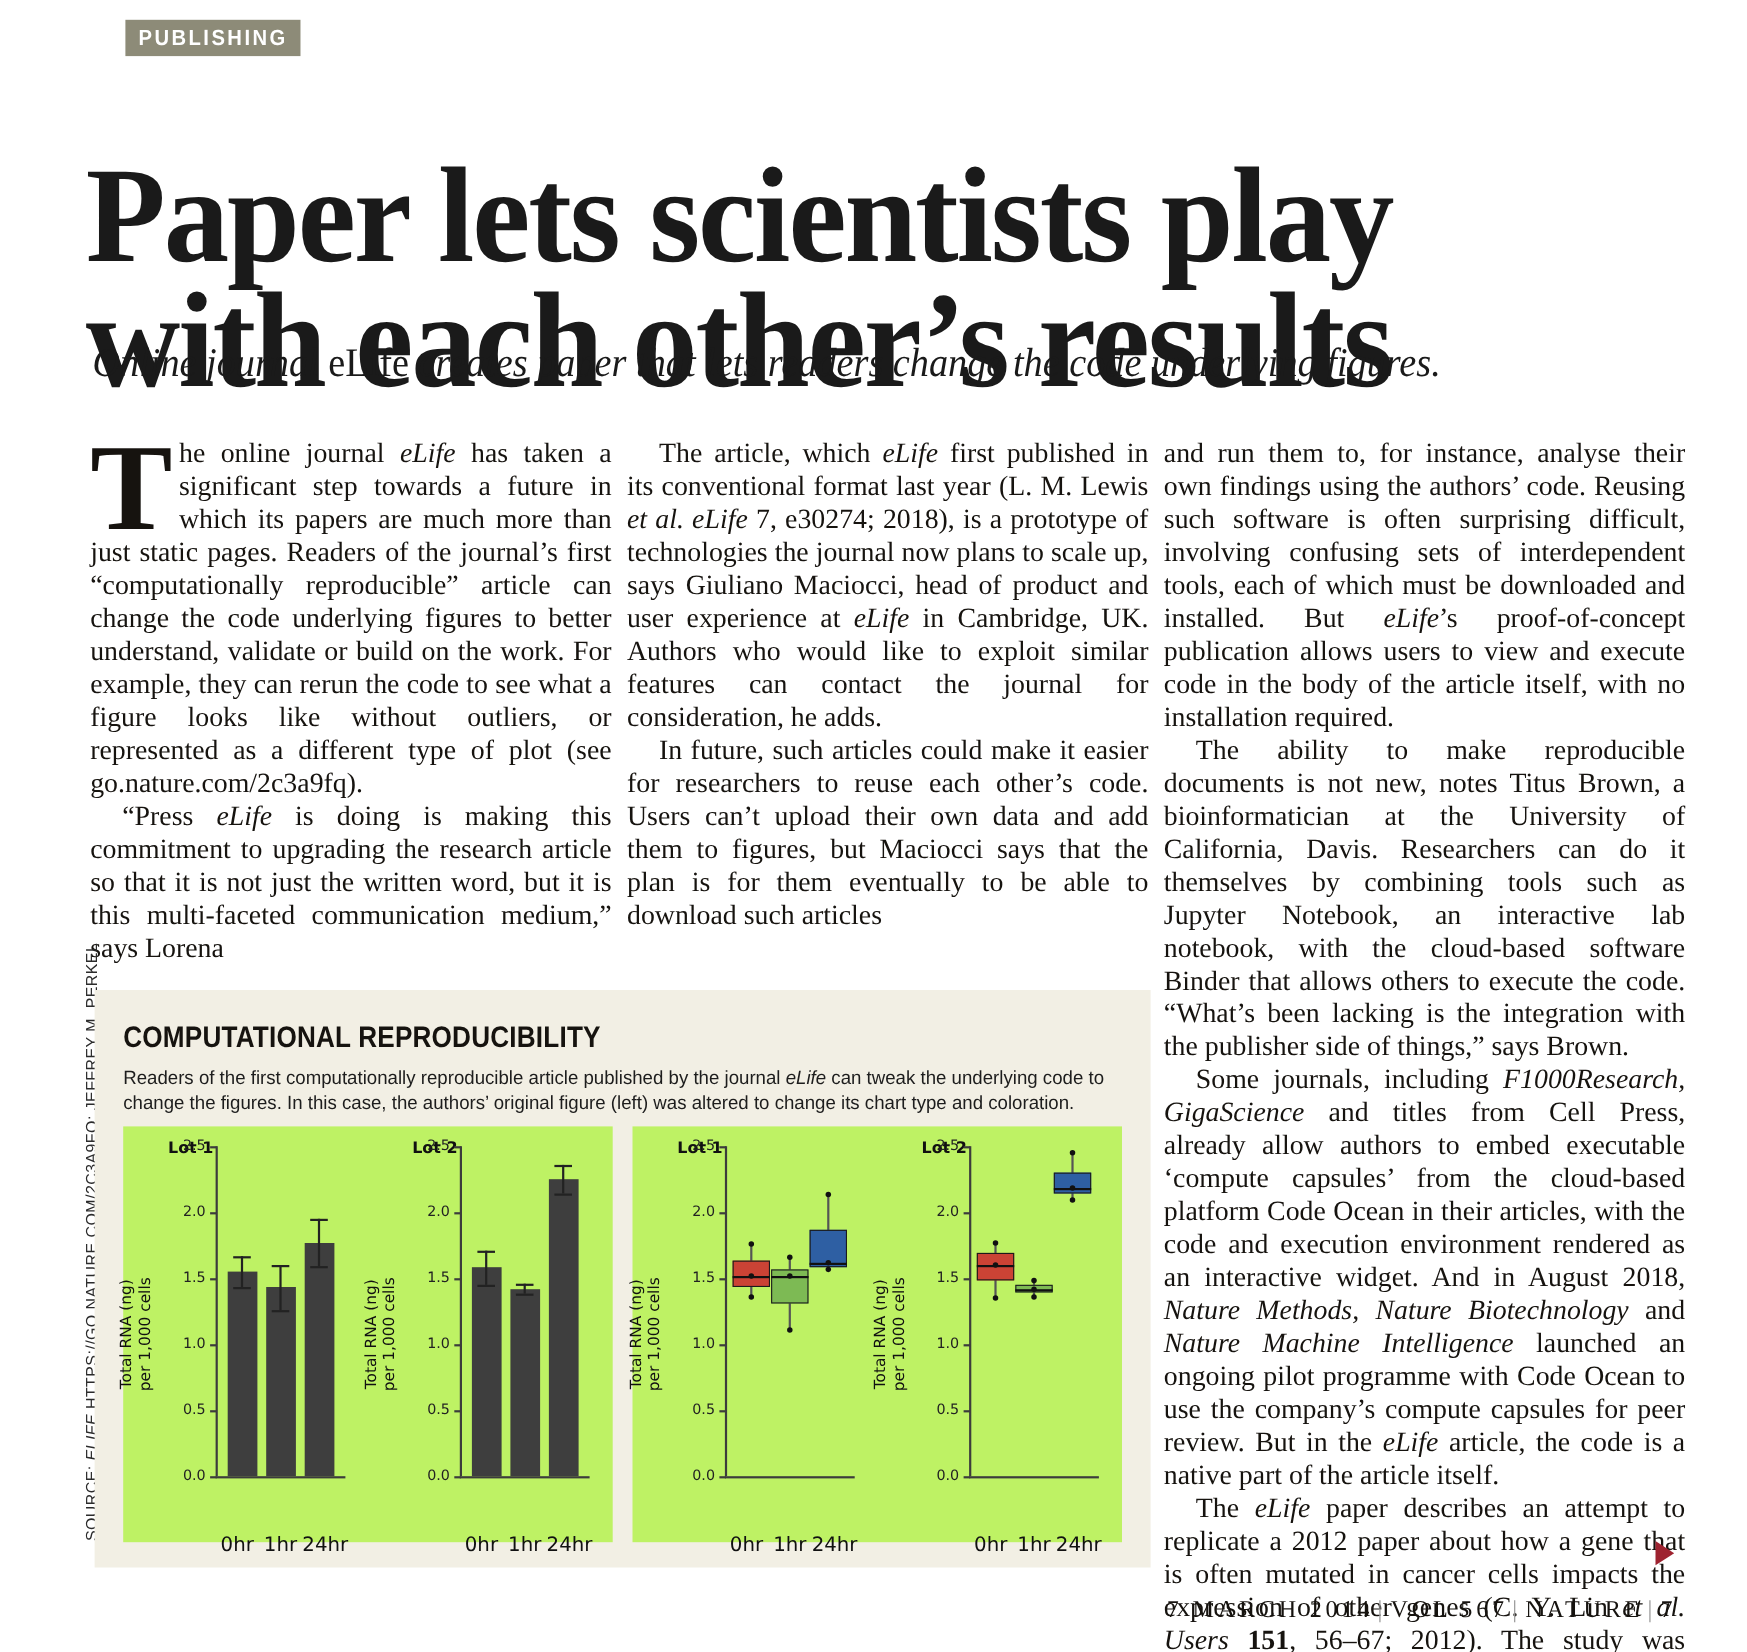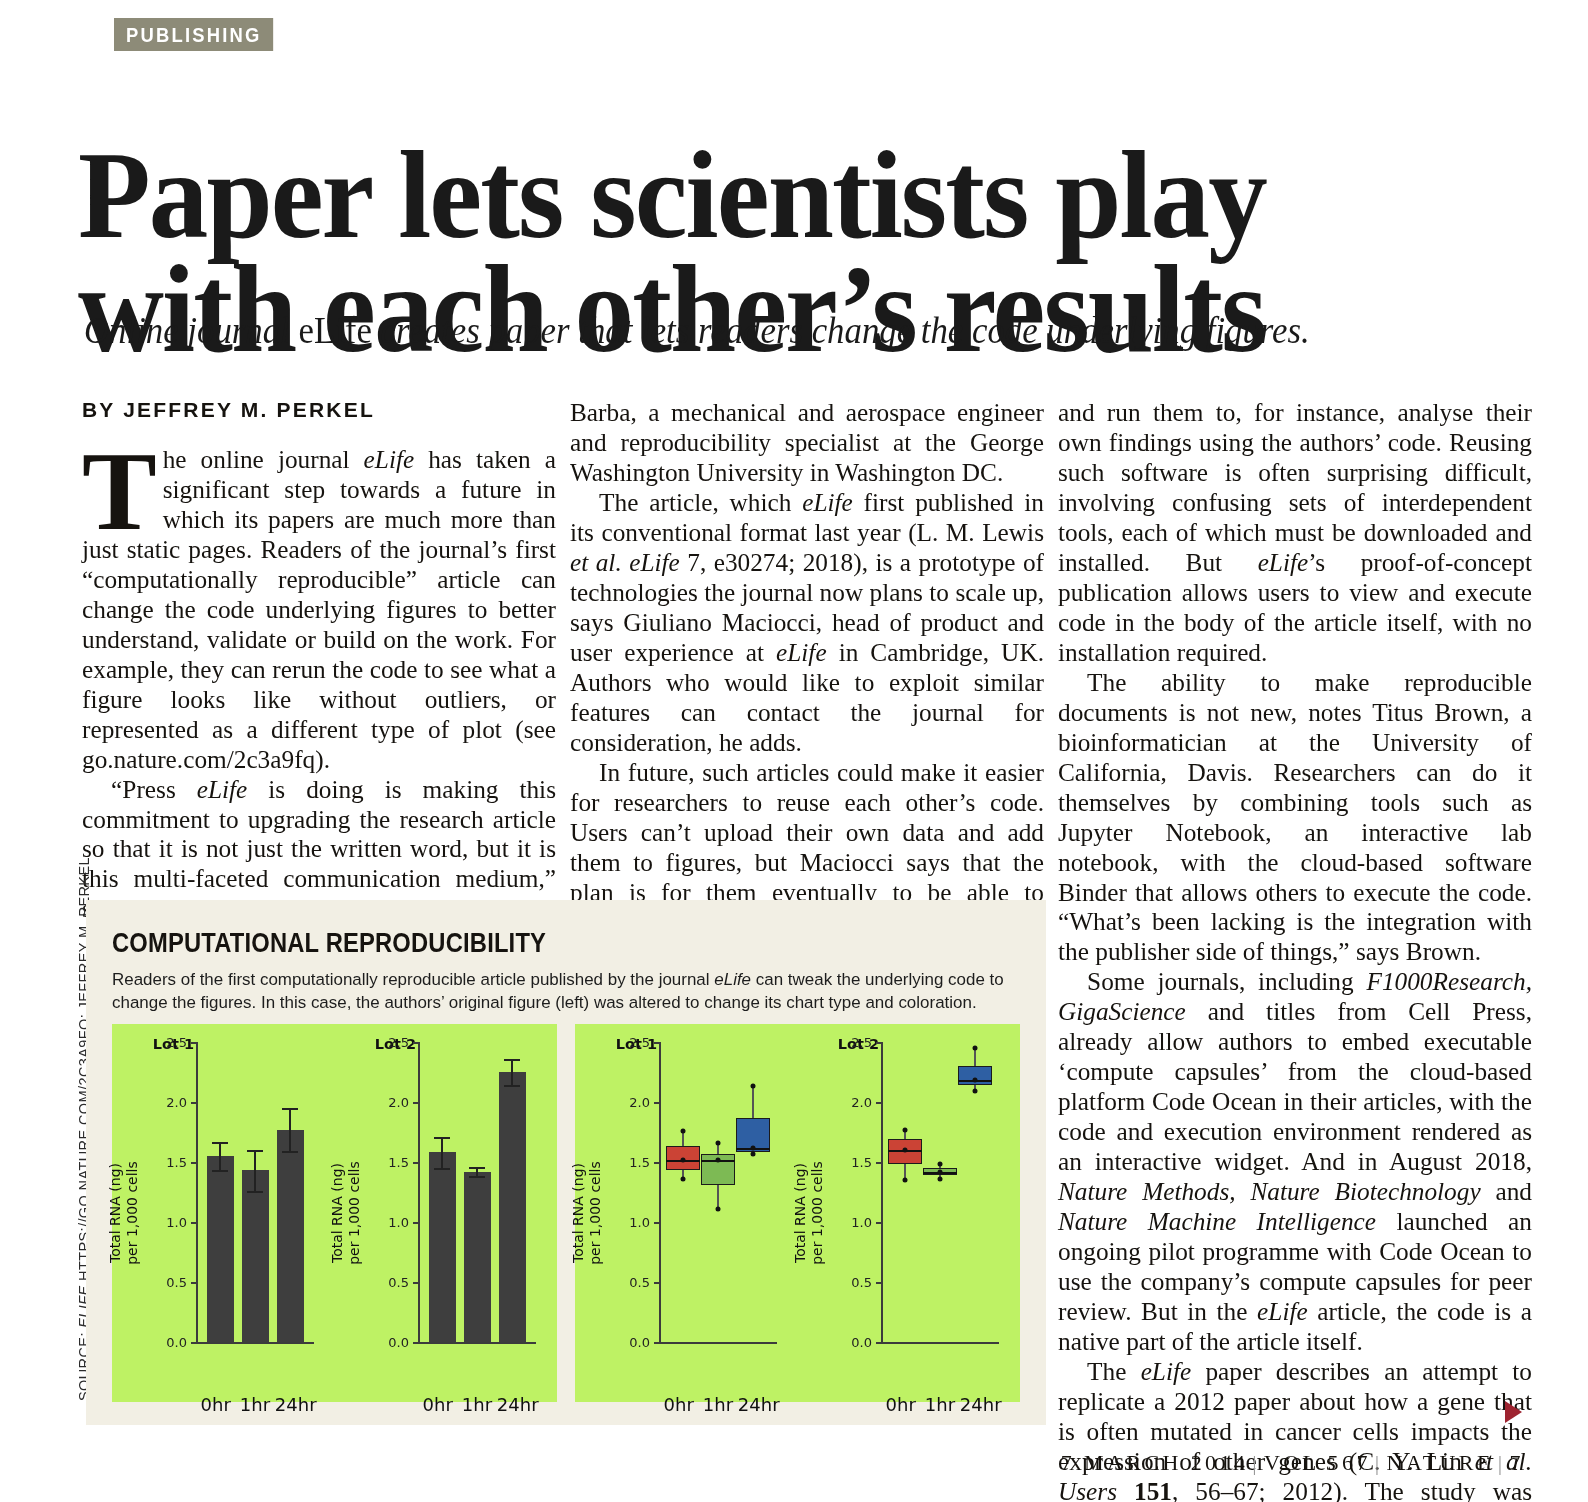--- a/index.html
+++ b/index.html
@@ -284,27 +284,25 @@
 </div>
 
 <h1 class="headline">
   <span class="l1">Paper lets scientists play</span>
   <span class="l2">with each other’s results</span>
 </h1>
 
 <div class="standfirst"><span>Online journal </span><span class="roman">eLife</span><span> creates paper that lets readers change the code underlying figures.</span></div>
 
 <div class="col" id="col1">
-  <div class="byline">BY JEFFREY M. PERKEL</div>
   <p class="first dropcap-para"><span class="dropcap">T</span><span>he online journal </span><i>eLife</i><span> has taken a significant step towards a future in which its papers are much more than just static pages. Readers of the journal’s first “computationally reproducible” article can change the code underlying figures to better understand, validate or build on the work. For example, they can rerun the code to see what a figure looks like without outliers, or represented as a different type of plot (see go.nature.com/2c3a9fq).</span></p>
   <p><span>“Press </span><i>eLife</i><span> is doing is making this commitment to upgrading the research article so that it is not just the written word, but it is this multi-faceted communication medium,” says Lorena</span></p>
 </div>
 
 <div class="col" id="col2">
-  <p class="first">Barba, a mechanical and aerospace engineer and reproducibility specialist at the George Washington University in Washington DC.</p>
   <p><span>The article, which </span><i>eLife</i><span> first published in its conventional format last year (L. M. Lewis </span><i>et al. eLife</i><span> 7, e30274; 2018), is a prototype of technologies the journal now plans to scale up, says Giuliano Maciocci, head of product and user experience at </span><i>eLife</i><span> in Cambridge, UK. Authors who would like to exploit similar features can contact the journal for consideration, he adds.</span></p>
   <p>In future, such articles could make it easier for researchers to reuse each other’s code. Users can’t upload their own data and add them to figures, but Maciocci says that the plan is for them eventually to be able to download such articles</p>
 </div>
 
 <div class="col" id="col3">
   <p class="first"><span>and run them to, for instance, analyse their own findings using the authors’ code. Reusing such software is often surprising difficult, involving confusing sets of interdependent tools, each of which must be downloaded and installed. But </span><i>eLife</i><span>’s proof-of-concept publication allows users to view and execute code in the body of the article itself, with no installation required.</span></p>
   <p>The ability to make reproducible documents is not new, notes Titus Brown, a bioinformatician at the University of California, Davis. Researchers can do it themselves by combining tools such as Jupyter Notebook, an interactive lab notebook, with the cloud-based software Binder that allows others to execute the code. “What’s been lacking is the integration with the publisher side of things,” says Brown.</p>
   <p><span>Some journals, including </span><i>F1000Research, GigaScience</i><span> and titles from Cell Press, already allow authors to embed executable ‘compute capsules’ from the cloud-based platform Code Ocean in their articles, with the code and execution environment rendered as an interactive widget. And in August 2018, </span><i>Nature Methods, Nature Biotechnology</i><span> and </span><i>Nature Machine Intelligence</i><span> launched an ongoing pilot programme with Code Ocean to use the company’s compute capsules for peer review. But in the </span><i>eLife</i><span> article, the code is a native part of the article itself.</span></p>
   <p><span>The </span><i>eLife</i><span> paper describes an attempt to replicate a 2012 paper about how a gene that is often mutated in cancer cells impacts the expression of other genes (C. Y. Lin </span><i>et al. Users</i><span> </span><b>151</b><span>, 56–67; 2012). The study was conducted as part of the Reproducibility Project: Cancer Biology,</span></p>
 </div>

